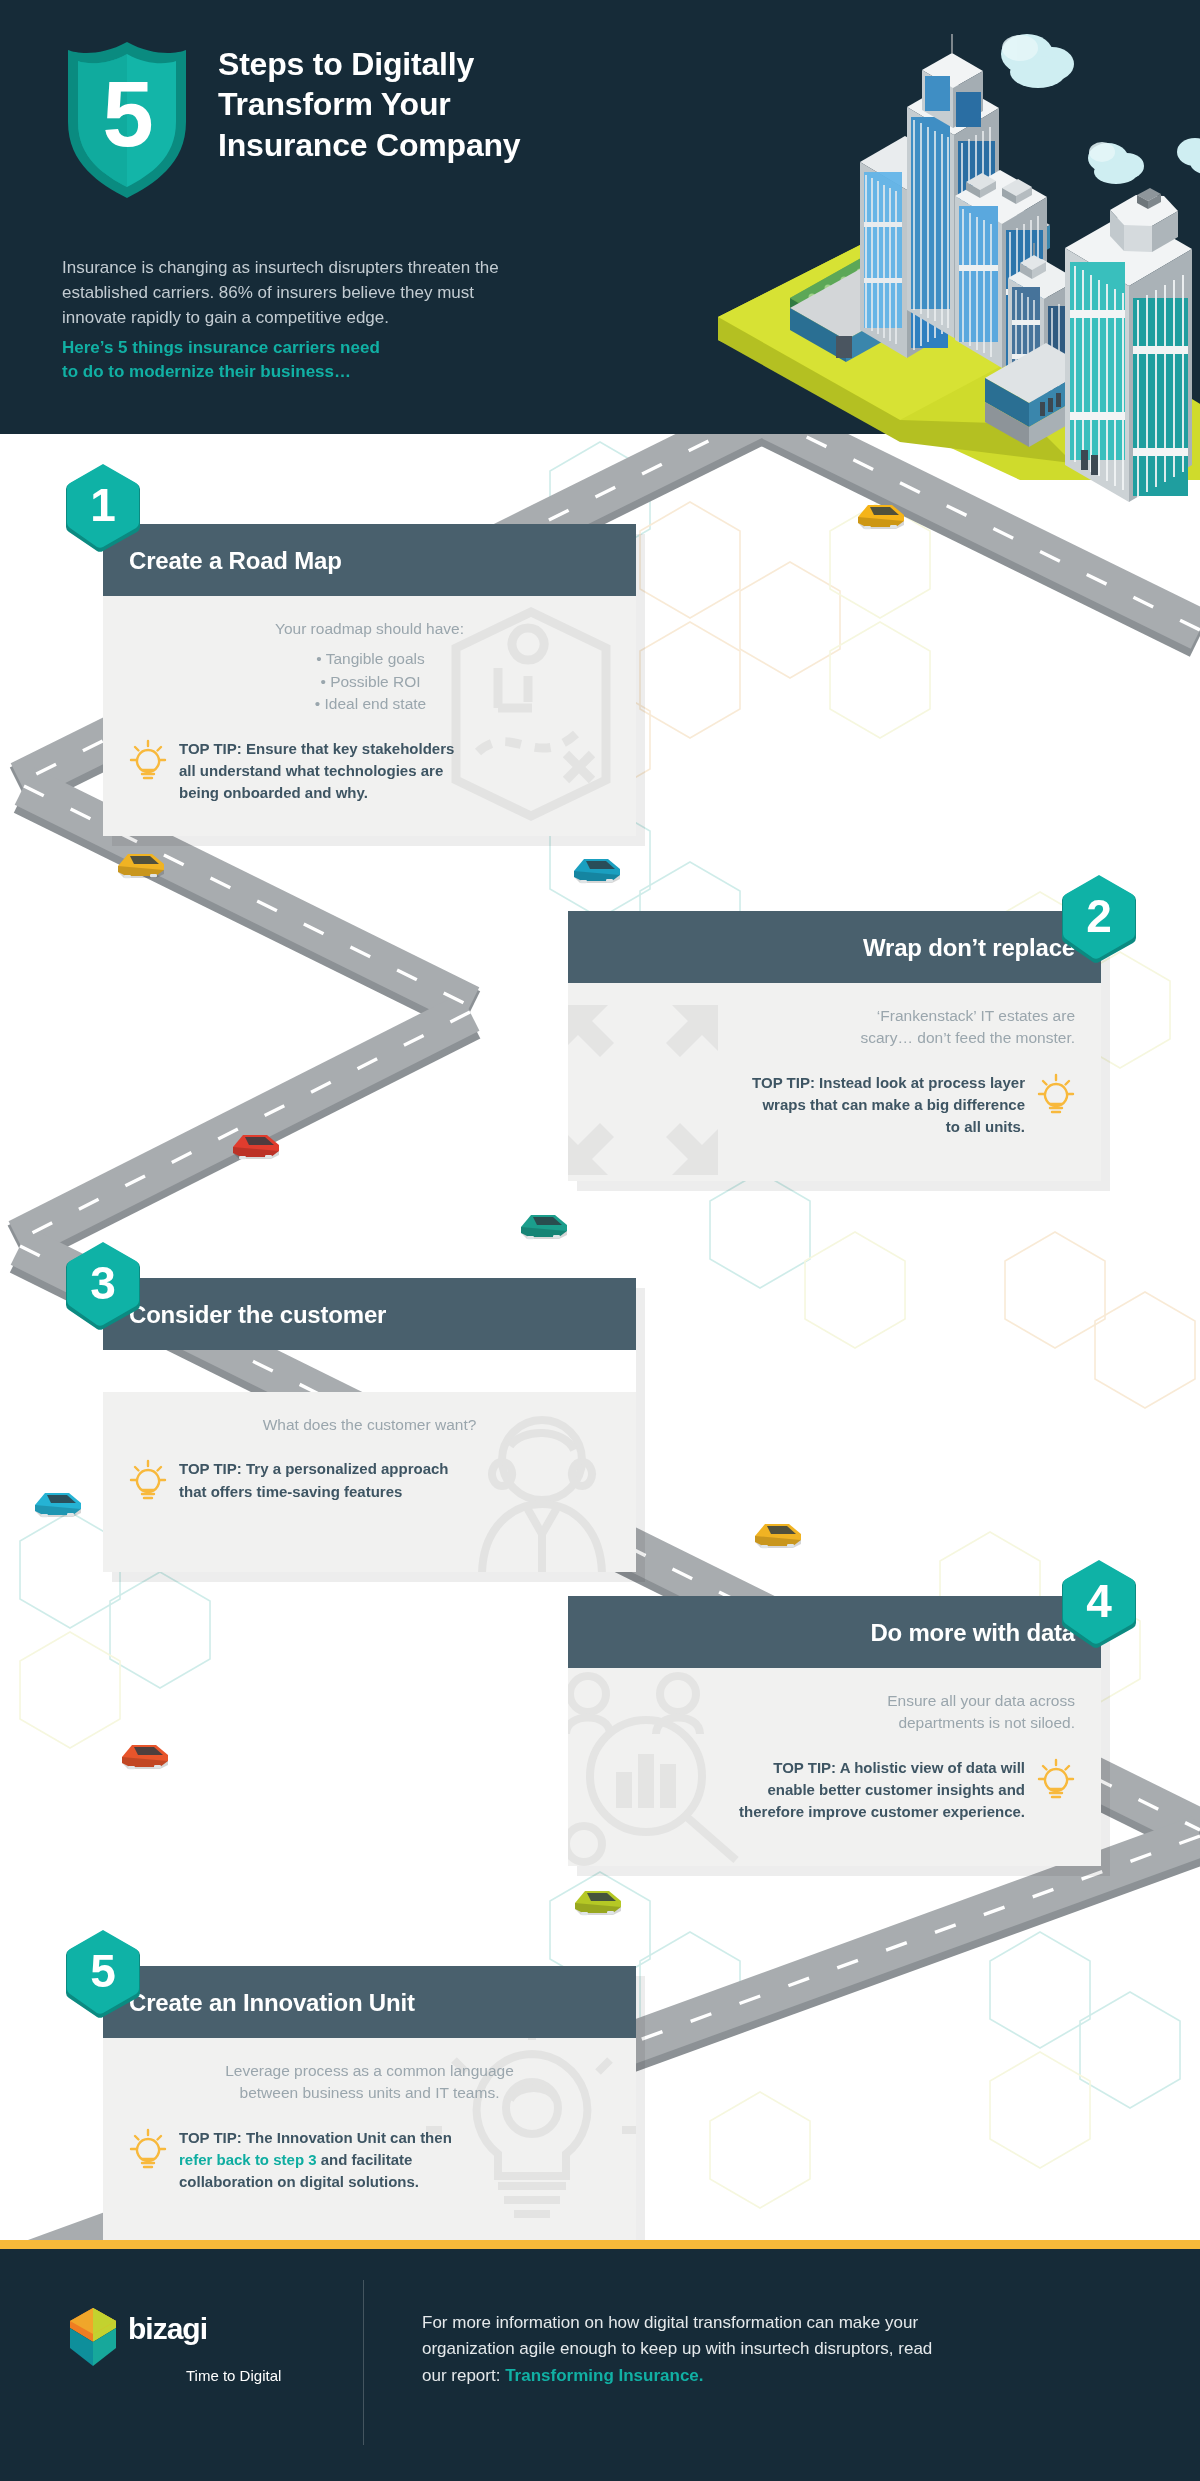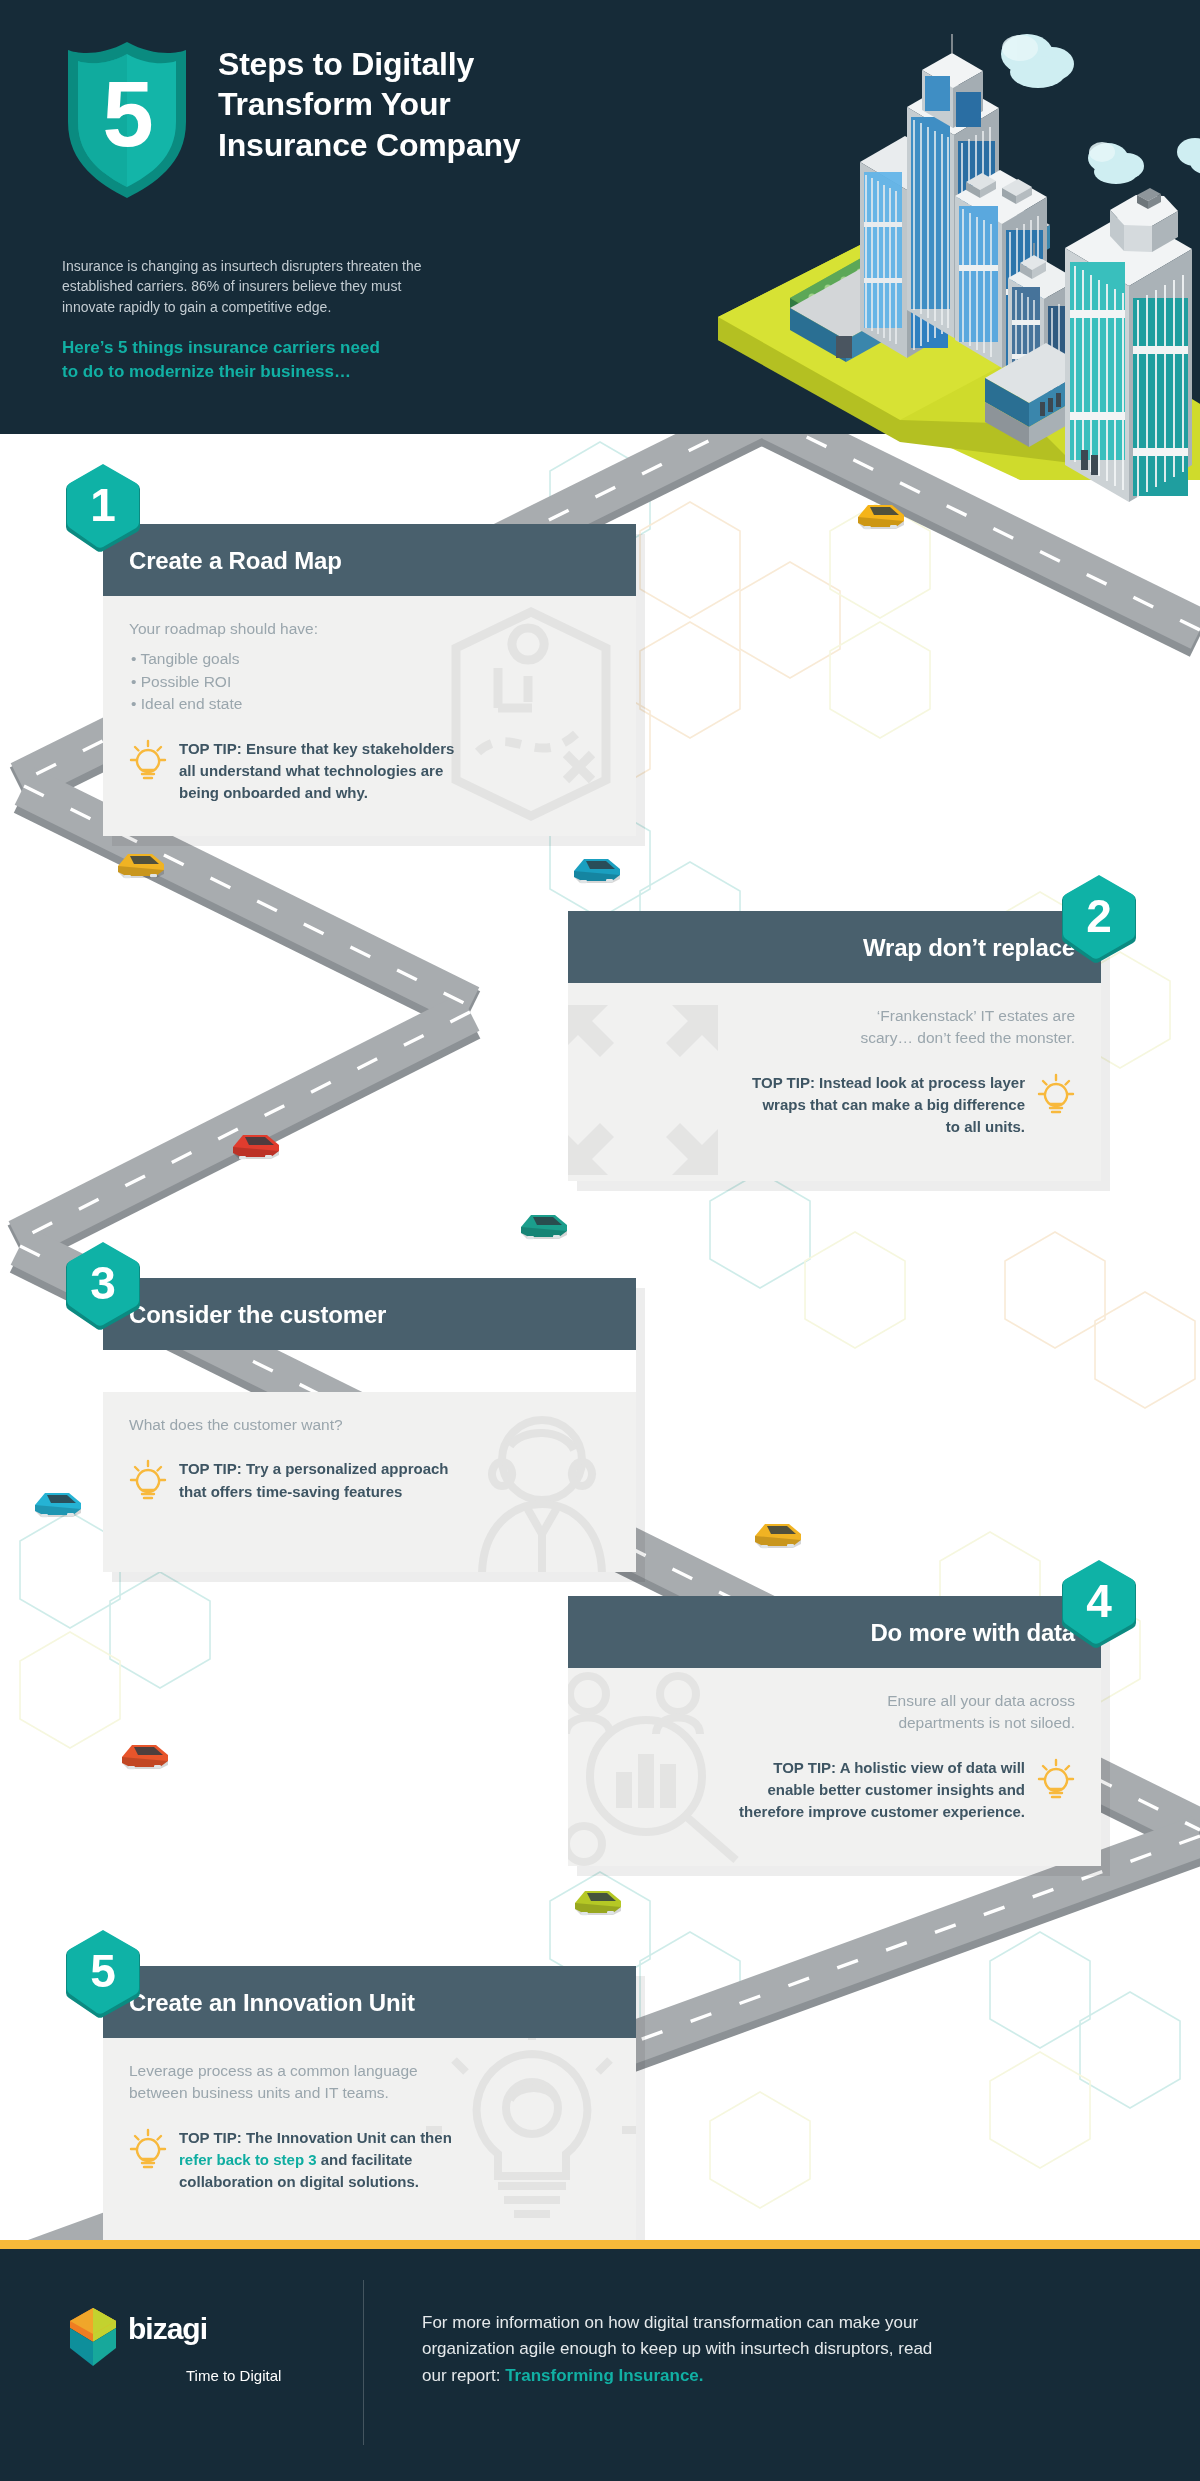--- a/index.html
+++ b/index.html
@@ -43,21 +43,21 @@
   }
 
   .head-title {
     position: absolute; left: 218px; top: 44px; width: 420px;
     color: #ffffff; font-size: 32px; font-weight: bold; line-height: 1.26;
     letter-spacing: -0.2px;
     z-index: 12;
   }
   .head-intro {
     position: absolute; left: 62px; top: 256px; width: 540px;
-    color: #c3ccd2; font-size: 14px; line-height: 1.46; z-index: 12;
+    color: #c3ccd2; font-size: 17px; line-height: 1.46; z-index: 12;
   }
   .head-cta {
     position: absolute; left: 62px; top: 336px; width: 540px;
     color: #11b0a4; font-size: 17px; font-weight: bold; line-height: 1.42; z-index: 12;
   }
 
   
   .city { position: absolute; left: 690px; top: 10px; width: 520px; height: 520px; z-index: 14; }
 
   
@@ -71,21 +71,21 @@
   }
   .card-head {
     background: #49606d; color: #fff;
     font-size: 24px; font-weight: bold; letter-spacing: -0.2px;
     padding: 22px 26px 20px 26px; height: 72px; display: flex; align-items: center;
   }
   .card-body {
     background: #f1f1f0; padding: 22px 26px 26px 26px; position: relative; overflow: hidden;
   }
   .card-lead {
-    color: #9aa6ad; font-size: 15.5px; line-height: 1.45; position: relative; z-index: 3;
+    color: #9aa6ad; font-size: 15.5px; line-height: 1.45; position: relative; z-index: 3; text-align: center;
   }
   .card-lead ul { list-style: none; margin-top: 8px; }
   .card-lead li { padding-left: 2px; }
   .tip-row {
     display: flex; align-items: flex-start; gap: 12px; margin-top: 22px; position: relative; z-index: 3;
   }
   .tip-text {
     color: #3e5563; font-size: 15px; font-weight: bold; line-height: 1.48;
   }
   .tip-text .accent { color: #0fada1; }

